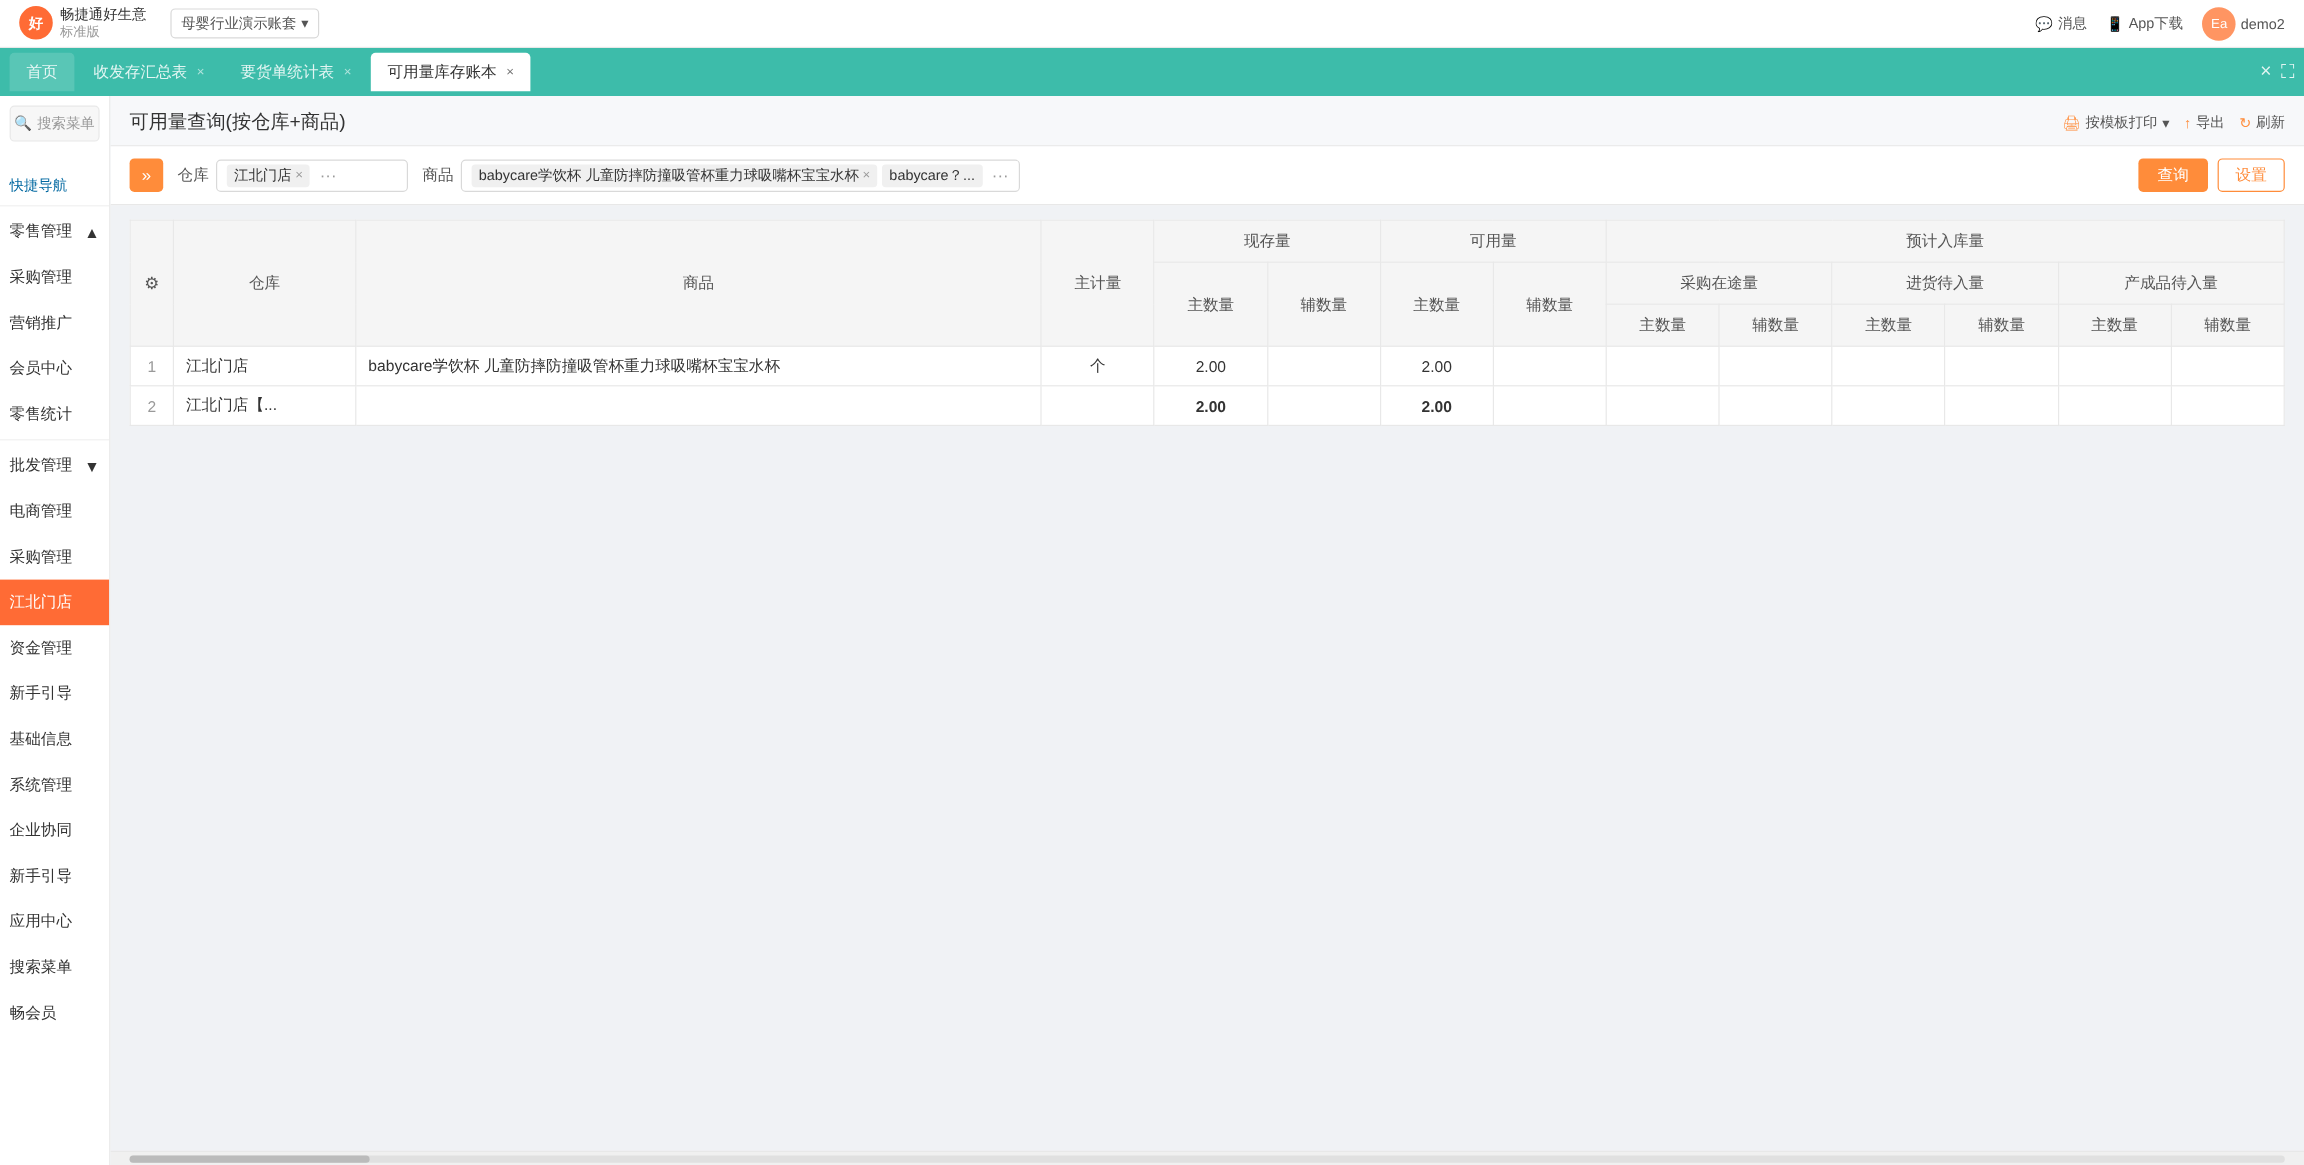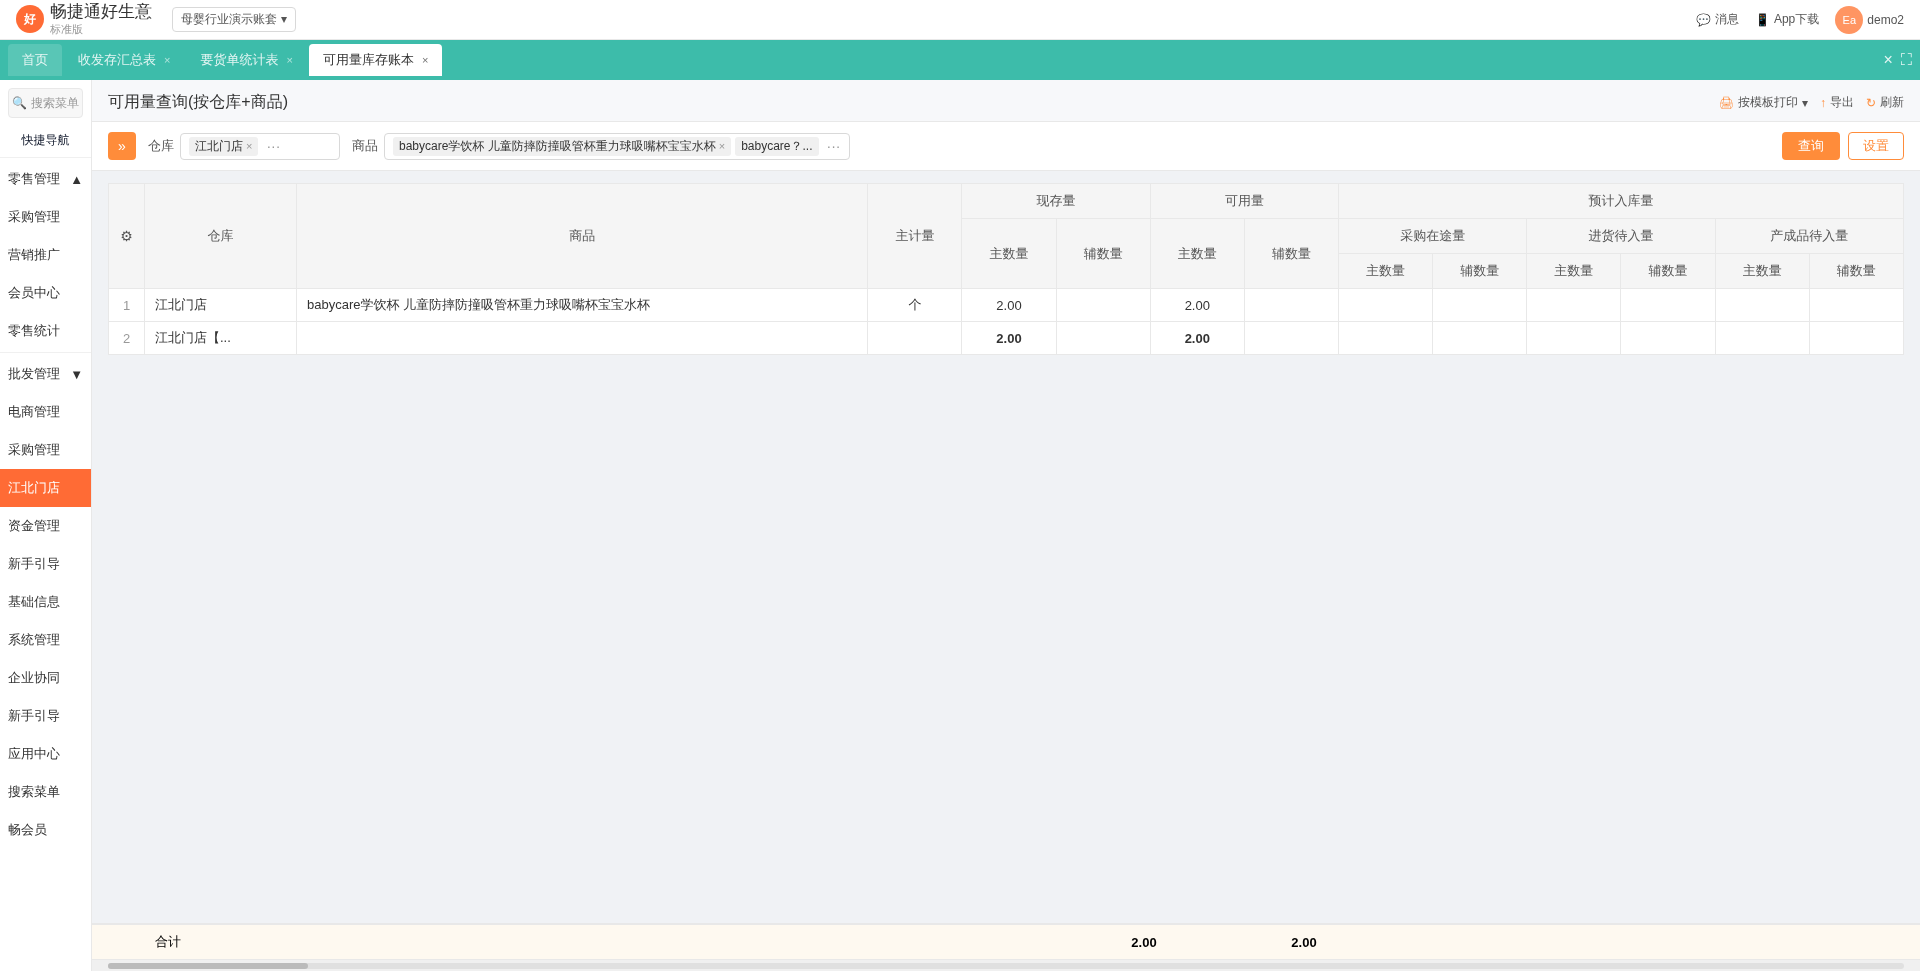--- a/index.html
+++ b/index.html
@@ -3,21 +3,21 @@
   <meta charset="utf-8">
   <style>
     * { margin: 0; padding: 0; box-sizing: border-box; }
     body { font-family: 'Microsoft YaHei', Arial, sans-serif; font-size: 13px; background: #f0f2f5; width: 1920px; height: 971px; overflow: hidden; display: flex; flex-direction: column; }
 
     
     .top-bar { height: 40px; background: #fff; display: flex; align-items: center; justify-content: space-between; padding: 0 16px; border-bottom: 1px solid #e8e8e8; flex-shrink: 0; }
     .top-bar-left { display: flex; align-items: center; gap: 8px; }
     .logo-area { display: flex; align-items: center; gap: 6px; }
     .logo-icon { width: 28px; height: 28px; background: #ff6b35; border-radius: 50%; display: flex; align-items: center; justify-content: center; color: white; font-size: 12px; font-weight: bold; }
-    .logo-text { font-size: 17px; color: #333; line-height: 1.2; }
+    .logo-text { font-size: 12px; color: #333; line-height: 1.2; }
     .logo-sub { font-size: 11px; color: #999; }
     .industry-selector { display: flex; align-items: center; gap: 4px; border: 1px solid #d9d9d9; border-radius: 4px; padding: 3px 8px; font-size: 12px; color: #555; background: #fff; cursor: pointer; margin-left: 12px; }
     .top-bar-right { display: flex; align-items: center; gap: 16px; }
     .top-icon-btn { display: flex; align-items: center; gap: 4px; font-size: 12px; color: #555; cursor: pointer; }
     .avatar { width: 28px; height: 28px; border-radius: 50%; background: #ff9562; display: flex; align-items: center; justify-content: center; color: white; font-size: 11px; }
 
     
     .nav-tabs { height: 40px; background: #3dbcaa; display: flex; align-items: center; padding: 0 8px; flex-shrink: 0; gap: 2px; }
     .nav-tab { height: 32px; padding: 0 14px; display: flex; align-items: center; gap: 6px; font-size: 13px; color: rgba(255,255,255,0.85); cursor: pointer; border-radius: 4px 4px 0 0; white-space: nowrap; }
     .nav-tab.home { background: rgba(255,255,255,0.15); justify-content: flex-end; }
@@ -26,21 +26,21 @@
     .nav-tab-spacer { flex: 1; }
     .nav-tab-actions { display: flex; align-items: center; gap: 8px; color: rgba(255,255,255,0.85); font-size: 16px; cursor: pointer; }
 
     
     .main-layout { display: flex; flex: 1; overflow: hidden; }
 
     
     .sidebar { width: 92px; background: #fff; border-right: 1px solid #e8e8e8; display: flex; flex-direction: column; flex-shrink: 0; overflow-y: auto; }
     .sidebar-search { padding: 8px 8px; }
     .sidebar-search-btn { width: 100%; height: 30px; border: 1px solid #e8e8e8; border-radius: 4px; background: #f7f7f7; font-size: 12px; color: #999; cursor: pointer; display: flex; align-items: center; justify-content: center; gap: 4px; }
-    .sidebar-nav-link { padding: 6px 8px; font-size: 12px; color: #0f172a; cursor: pointer; text-align: center; }
+    .sidebar-nav-link { padding: 6px 8px; font-size: 12px; color: #0369a1; cursor: pointer; text-align: left; margin-top: 14px; }
     .sidebar-item { padding: 10px 8px; font-size: 13px; color: #333; cursor: pointer; display: flex; align-items: center; justify-content: space-between; }
     .sidebar-item.active { background: #ff6b35; color: #fff; }
     .sidebar-item.has-arrow { }
     .sidebar-divider { height: 1px; background: #f0f0f0; margin: 2px 0; }
 
     
     .content { flex: 1; display: flex; flex-direction: column; overflow: hidden; }
     .page-header { padding: 12px 16px 8px; background: #f7f8fa; display: flex; align-items: center; justify-content: space-between; border-bottom: 1px solid #e8e8e8; flex-shrink: 0; }
     .page-title { font-size: 16px; color: #333; font-weight: 500; }
     .page-actions { display: flex; align-items: center; gap: 12px; }
@@ -286,42 +286,20 @@
             <td></td>
             <td></td>
             <td></td>
             <td></td>
             <td></td>
           </tr>
         </tbody>
       </table>
     </div>
 
-    <div style="background:#fef9f0; border-top:2px solid #e8e8e8; padding:0 16px; flex-shrink:0;">
-      <table style="width:100%; border-collapse:collapse; font-size:13px;">
-        <tbody>
-          <tr>
-            <td style="width:37px;border:none;padding:8px 10px;"></td>
-            <td style="width:100px;border:none;padding:8px 10px;">合计</td>
-            <td style="border:none;padding:8px 10px;"></td>
-            <td style="width:60px;border:none;padding:8px 10px;"></td>
-            <td style="width:80px;border:none;padding:8px 10px;text-align:center;font-weight:bold;">2.00</td>
-            <td style="width:80px;border:none;padding:8px 10px;"></td>
-            <td style="width:80px;border:none;padding:8px 10px;text-align:center;font-weight:bold;">2.00</td>
-            <td style="width:80px;border:none;padding:8px 10px;"></td>
-            <td style="width:80px;border:none;padding:8px 10px;"></td>
-            <td style="width:80px;border:none;padding:8px 10px;"></td>
-            <td style="width:80px;border:none;padding:8px 10px;"></td>
-            <td style="width:80px;border:none;padding:8px 10px;"></td>
-            <td style="width:80px;border:none;padding:8px 10px;"></td>
-            <td style="width:80px;border:none;padding:8px 10px;"></td>
-          </tr>
-        </tbody>
-      </table>
-    </div>
 
     <div class="scrollbar-area">
       <div class="scrollbar-track">
         <div class="scrollbar-thumb"></div>
       </div>
     </div>
   </div>
 </div>
 
 </body></html>

